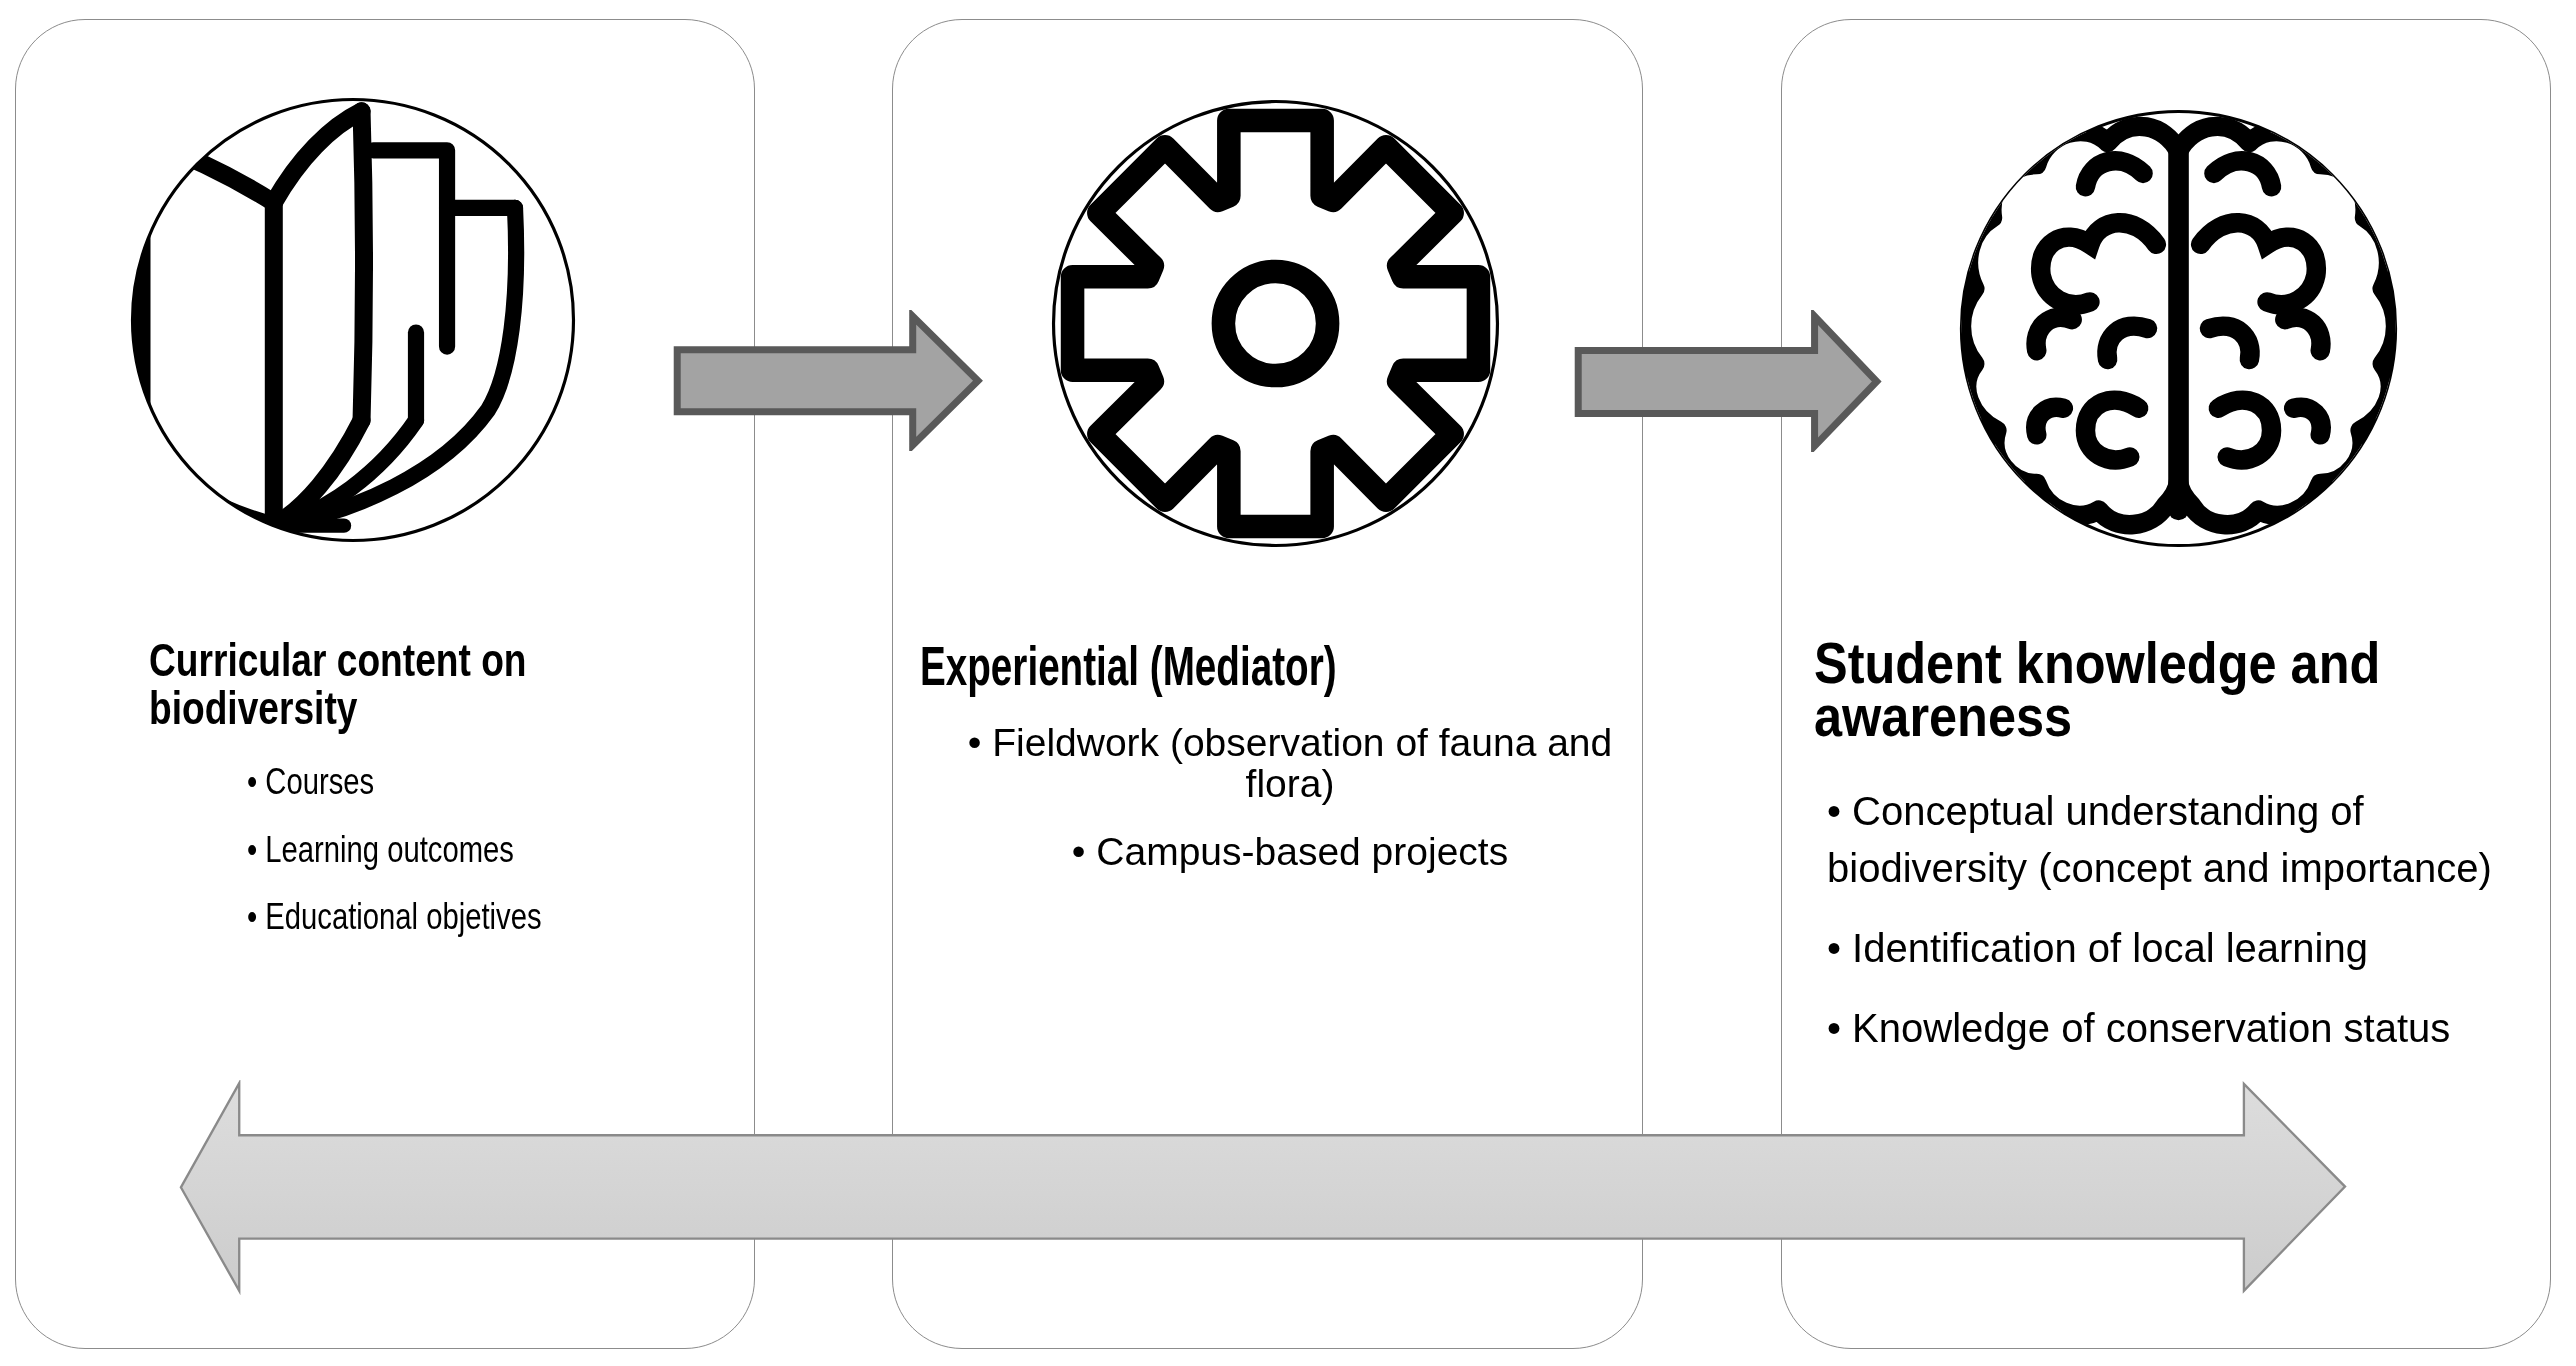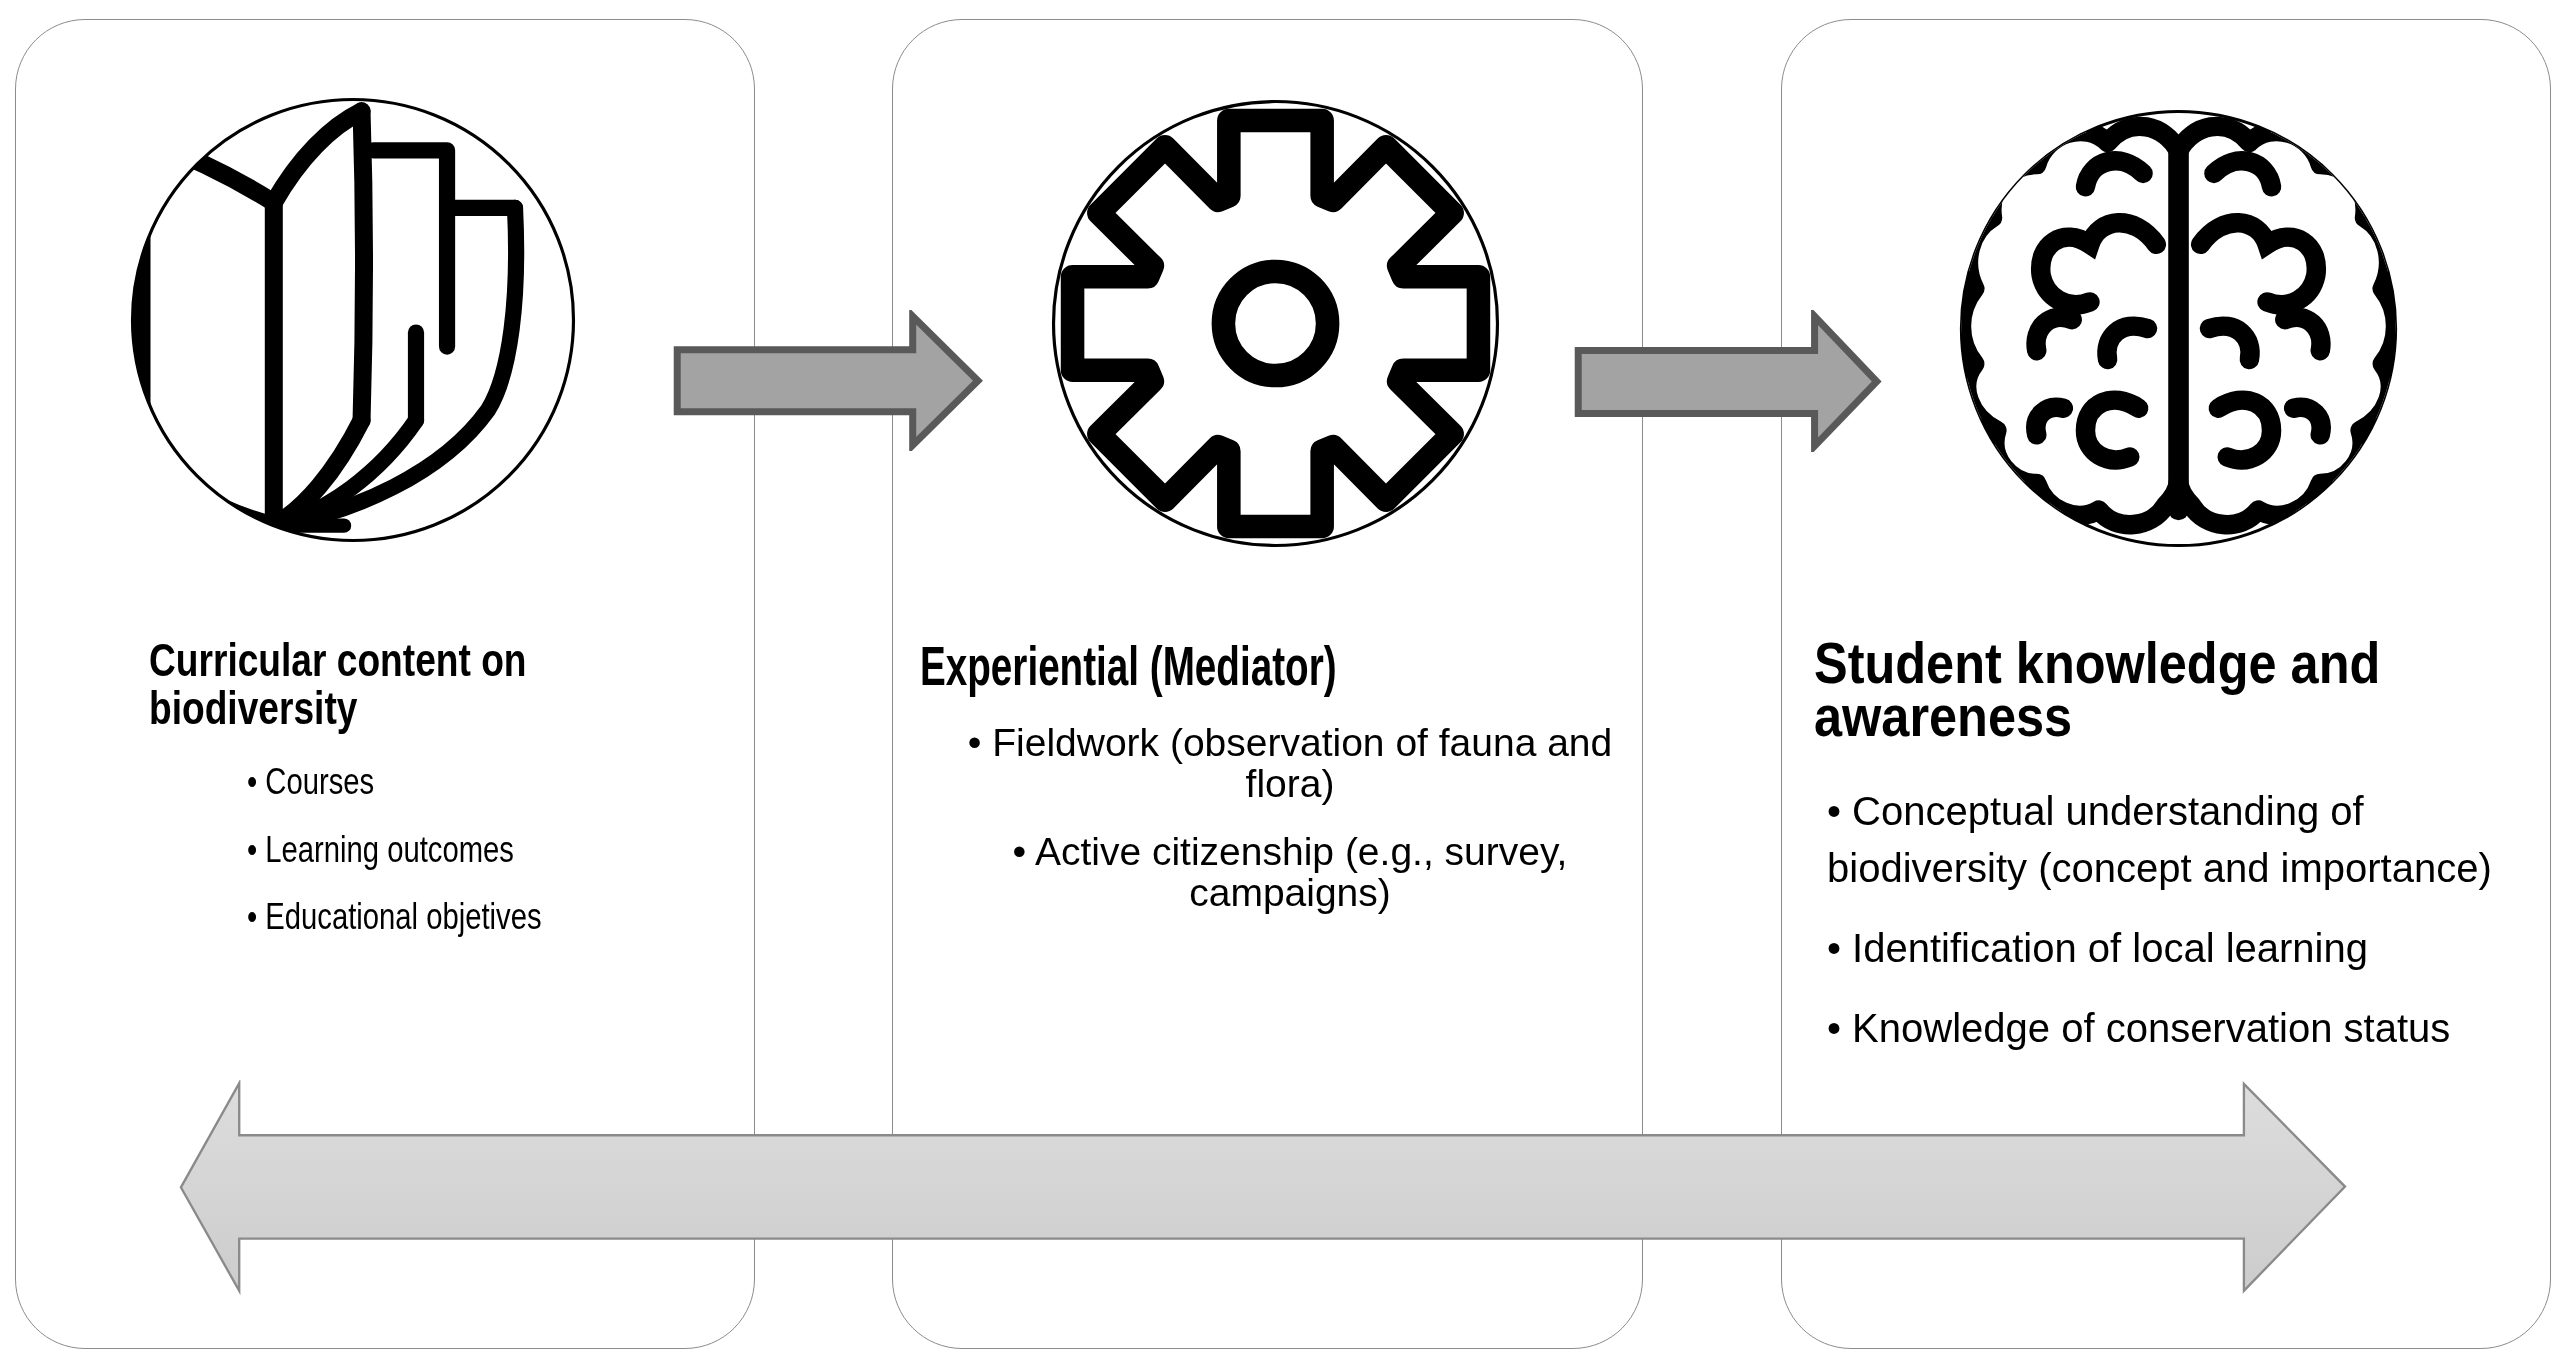--- a/index.html
+++ b/index.html
@@ -144,21 +144,21 @@
   <div class="card-title" id="title-1">Curricular content on biodiversity</div>
   <div class="bullets" id="bullets-1">
     <div class="bullet-item">• Courses</div>
     <div class="bullet-item">• Learning outcomes</div>
     <div class="bullet-item">• Educational objetives</div>
   </div>
 
   <div class="card-title" id="title-2">Experiential (Mediator)</div>
   <div class="bullets" id="bullets-2">
     <div class="bullet-item">• Fieldwork (observation of fauna and flora)</div>
-    <div class="bullet-item">• Active citizenship (e.g., survey, campaigns)</div>
+    <div class="bullet-item">• Campus-based projects</div>
   </div>
 
   <div class="card-title" id="title-3">Student knowledge and awareness</div>
   <div class="bullets" id="bullets-3">
     <div class="bullet-item">• Conceptual understanding of biodiversity (concept and importance)</div>
     <div class="bullet-item">• Identification of local learning</div>
     <div class="bullet-item">• Knowledge of conservation status</div>
   </div>
 
   <div class="flow-arrow" id="flow-arrow-1">

